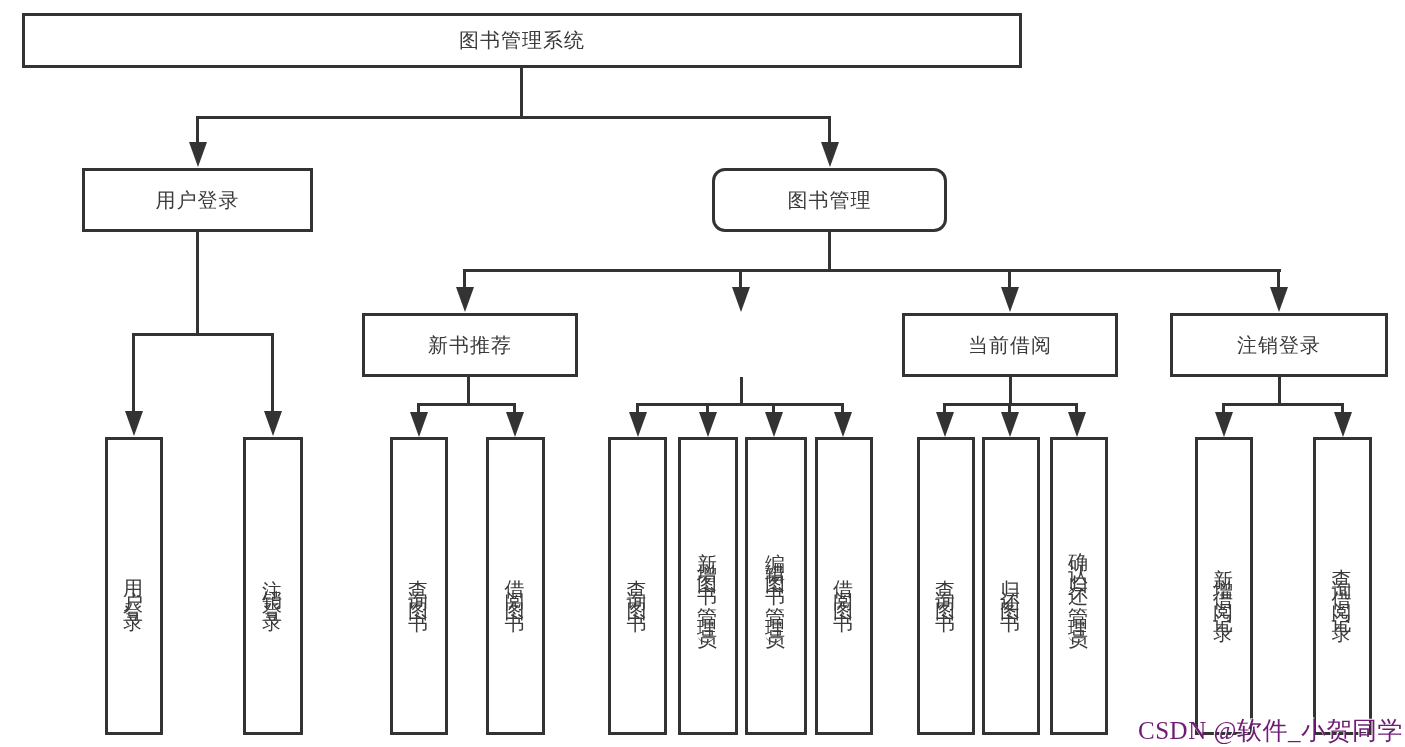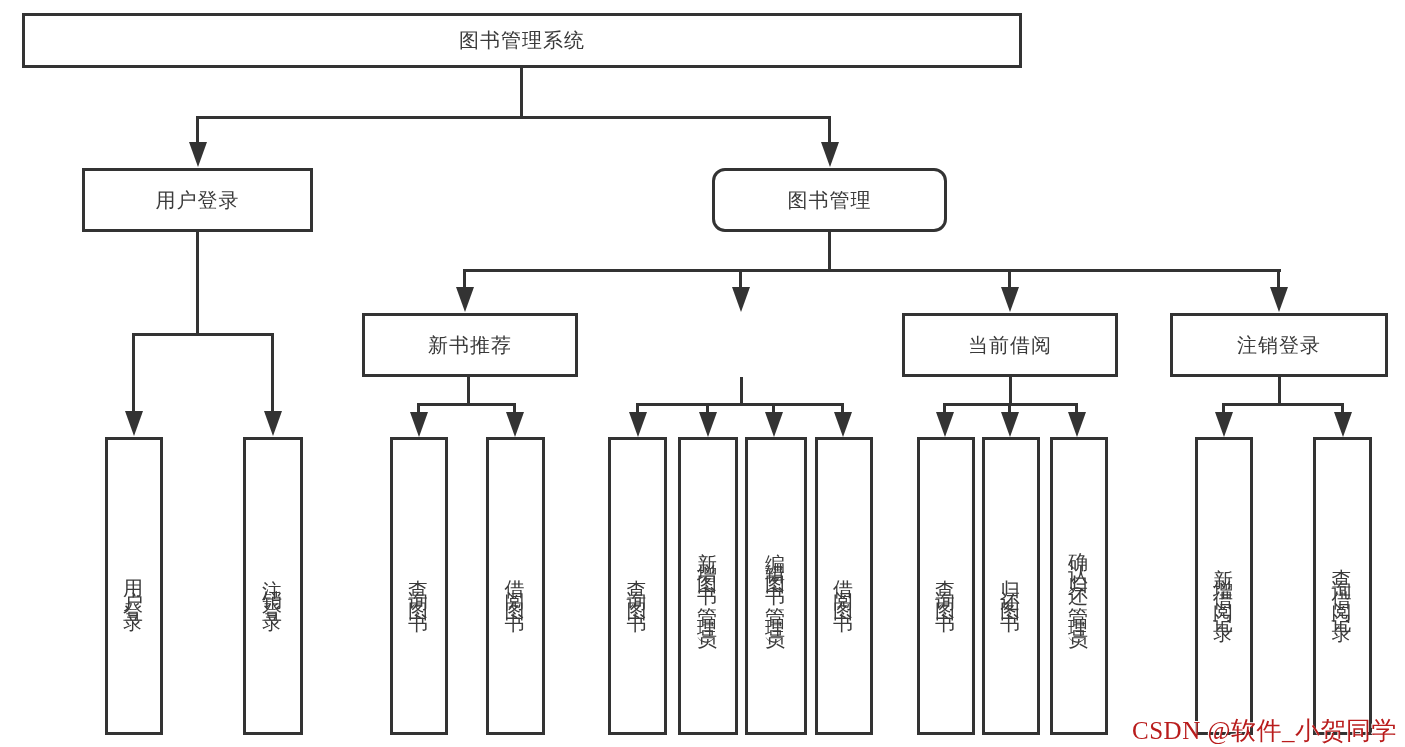--- a/index.html
+++ b/index.html
@@ -21,22 +21,22 @@
     font-size:20px;letter-spacing:11px;white-space:nowrap;color:#3a3a3a;
   }
   .vline{position:absolute;width:3px;background:#333;}
   .hline{position:absolute;height:3px;background:#333;}
   .drop{position:absolute;width:3px;background:#333;}
   .drop::after{
     content:'';position:absolute;top:100%;left:50%;transform:translateX(-50%);
     border:solid transparent;border-width:25px 9px 0 9px;border-top-color:#333;
   }
   .watermark{
-    position:absolute;right:8px;top:714px;z-index:5;
-    font-size:25px;color:#b91c1c;text-shadow:-1px -1px 0 #ffffff;
+    position:absolute;right:2px;top:714px;z-index:5;
+    font-size:25px;color:#701a75;text-shadow:-1px -1px 0 #ffffff;
     letter-spacing:0.5px;white-space:nowrap;
   }
 </style>
 </head>
 <body>
 
 <div class="diagram">
 
   <div class="hbox" style="left:22px;top:13px;width:1000px;height:55px;">
     <span>图书管理系统</span>

